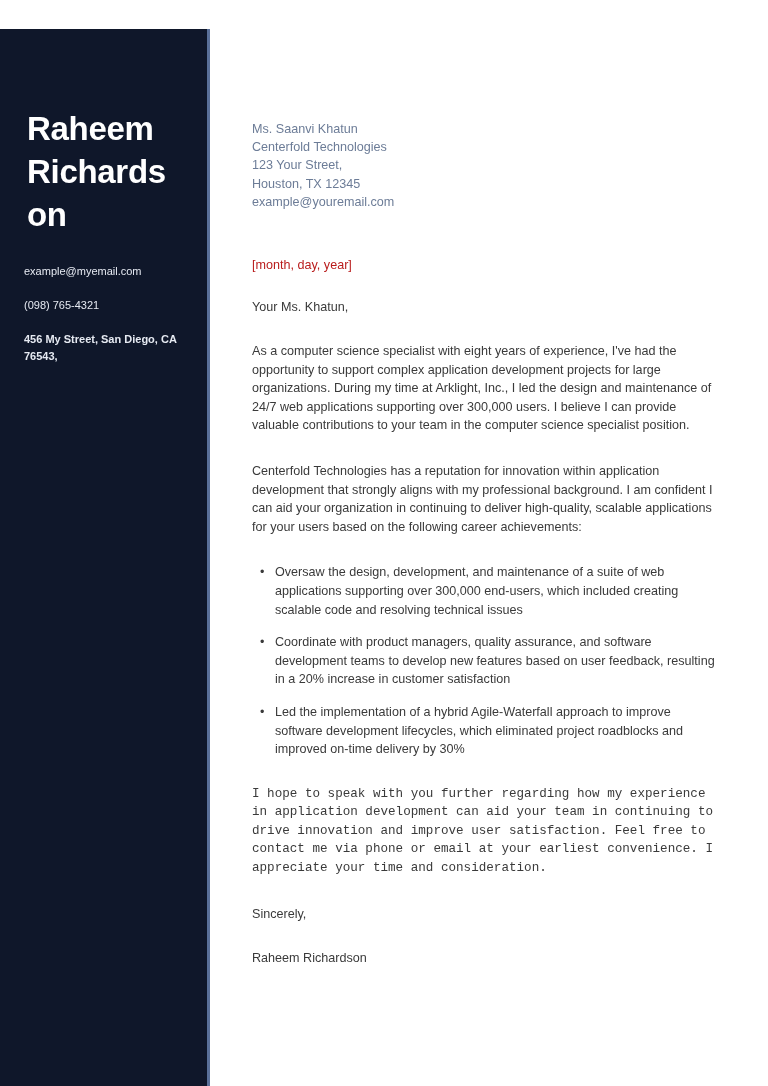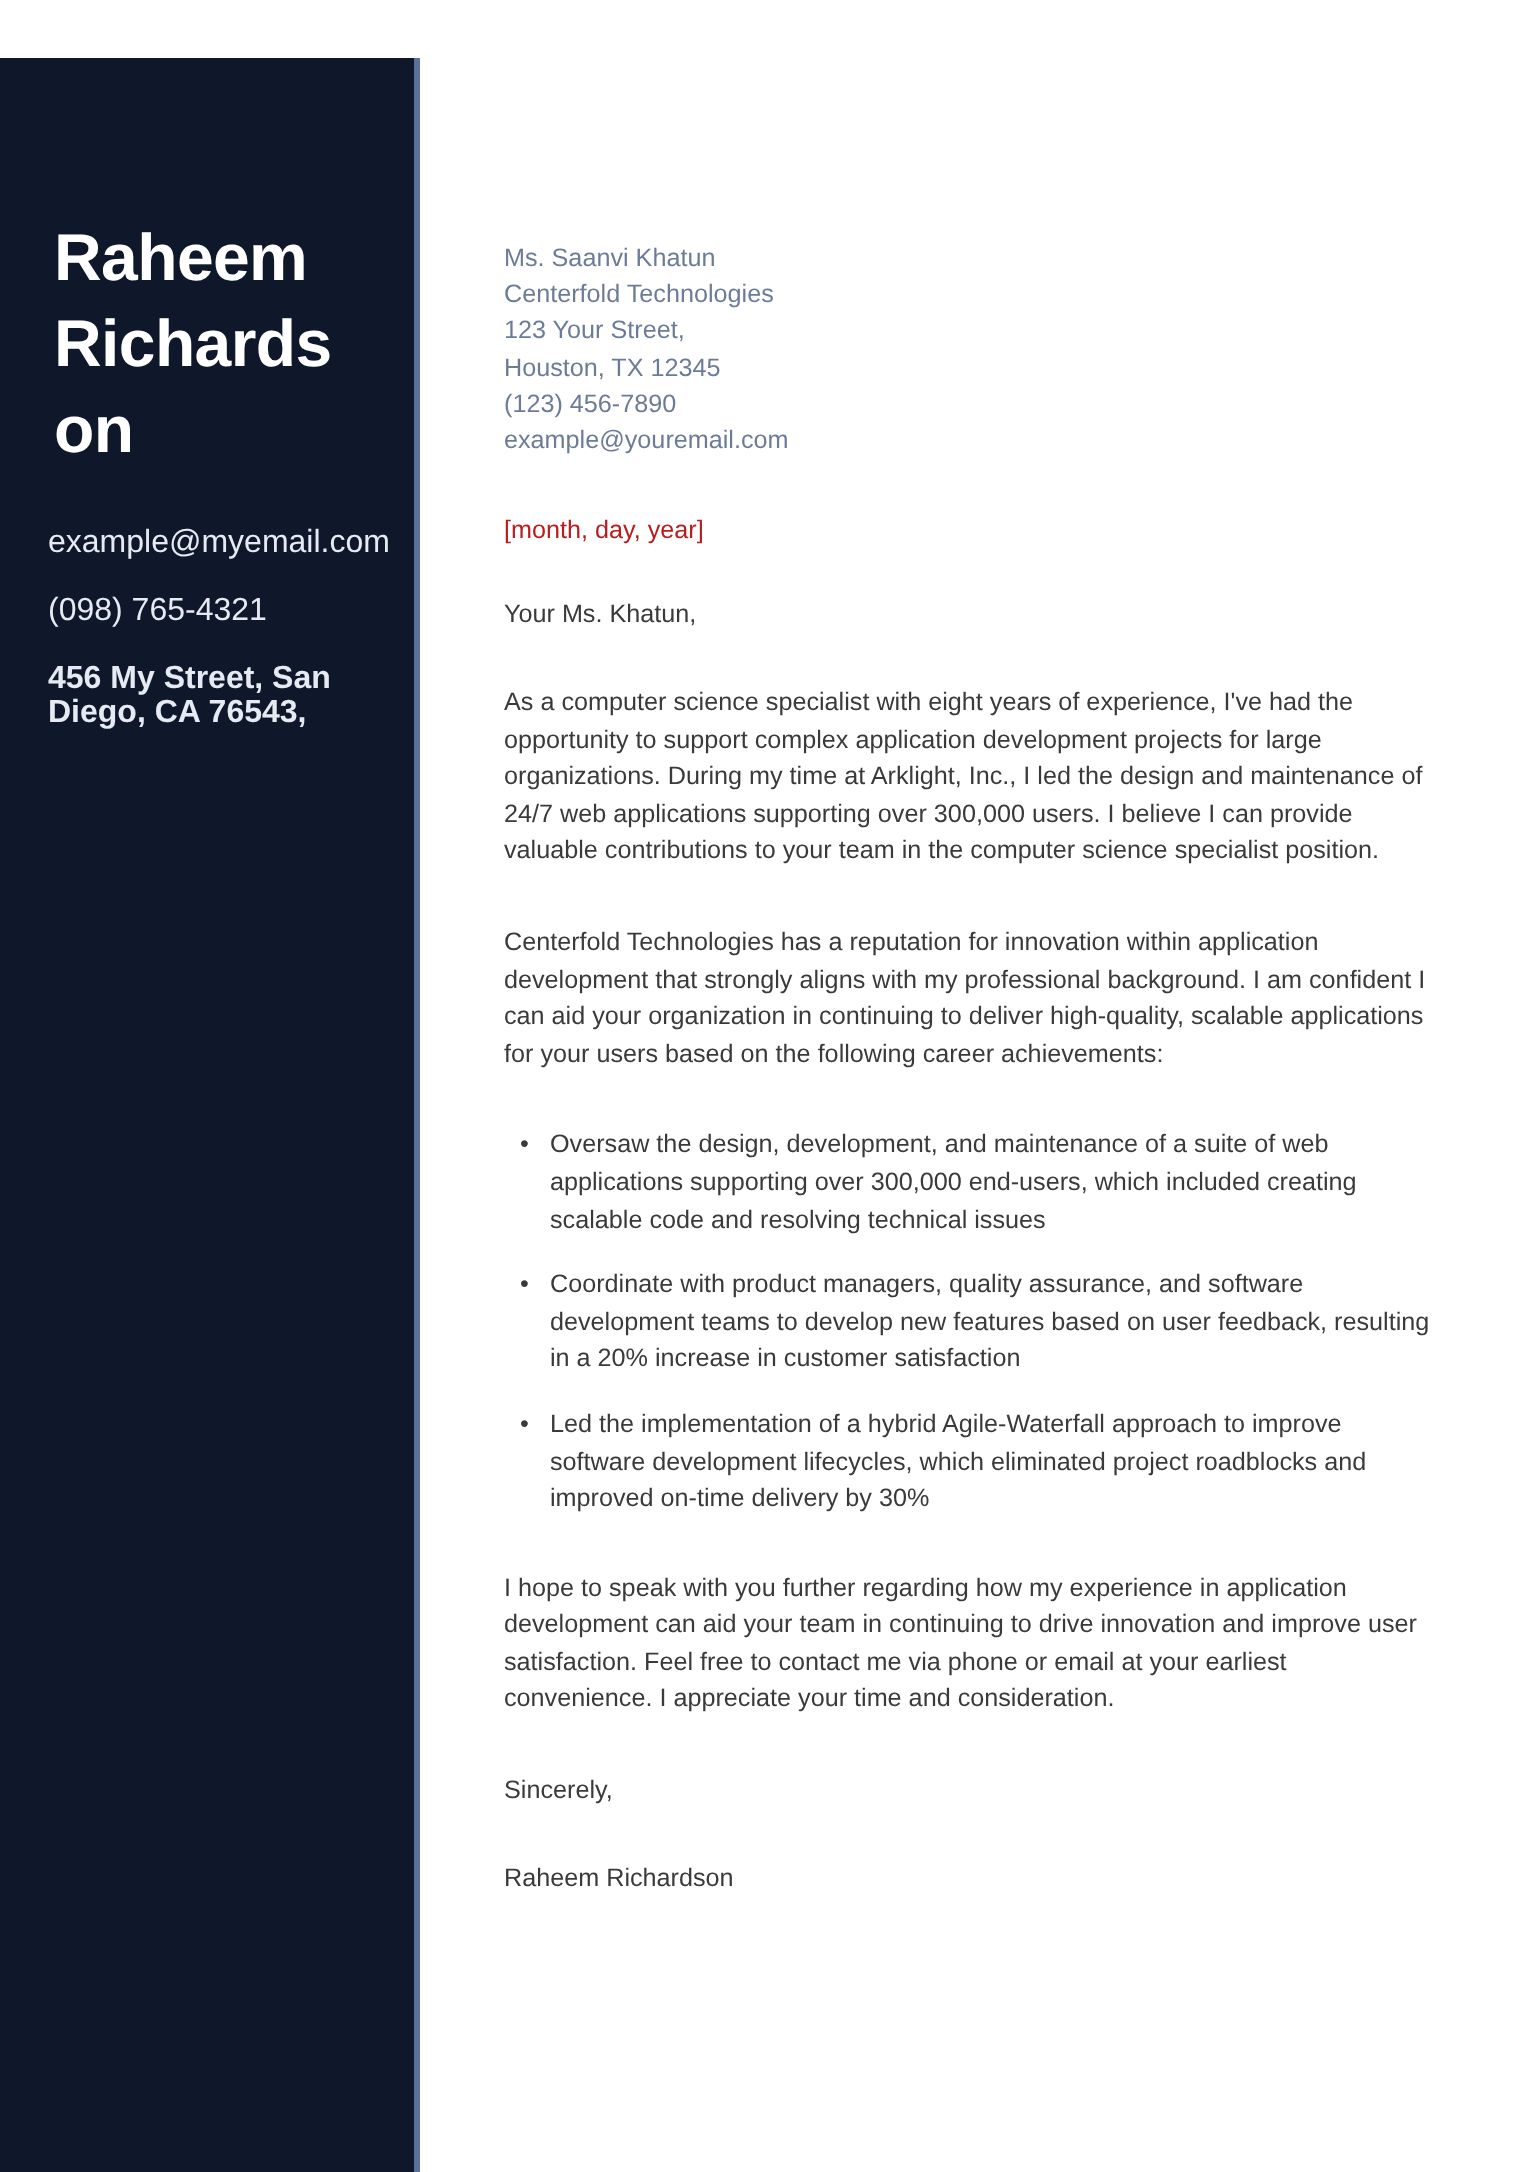--- a/index.html
+++ b/index.html
@@ -60,21 +60,21 @@
   }
 
   .contact-block {
     position: absolute;
     left: 24px;
     top: 234px;
     width: 172px;
   }
   .contact-line {
     color: #e6eaf2;
-    font-size: 16px;
+    font-size: 11px;
     line-height: 17px;
     margin-bottom: 17px;
   }
   .contact-line.address {
     margin-bottom: 0;
     font-weight: bold;
   }
 
   
   .letter {
@@ -143,20 +143,21 @@
   .bullets li .dot {
     position: absolute;
     left: 8px;
     top: 0;
     font-size: 12.6px;
     line-height: 18.6px;
     color: #3a3a3a;
   }
   .closing-para {
     margin-top: 8px;
+    font-family: Liberation Mono, monospace;
   }
   .signoff {
     color: #3a3a3a;
     font-size: 12.6px;
     line-height: 18px;
     margin-bottom: 26px;
   }
   .signature {
     color: #3a3a3a;
     font-size: 12.6px;
@@ -184,21 +185,20 @@
     </div>
   </aside>
 
   <main class="letter">
 
     <div class="recipient">
       <div>Ms. Saanvi Khatun</div>
       <div>Centerfold Technologies</div>
       <div>123 Your Street,</div>
       <div>Houston, TX 12345</div>
-      <div>(123) 456-7890</div>
       <div>example@youremail.com</div>
     </div>
 
     <div class="letter-flow">
 
       <div class="date-line">[month, day, year]</div>
 
       <div class="salutation">Your Ms. Khatun,</div>
 
       <p class="para">As a computer science specialist with eight years of experience, I've had the opportunity to support complex application development projects for large organizations. During my time at Arklight, Inc., I led the design and maintenance of 24/7 web applications supporting over 300,000 users. I believe I can provide valuable contributions to your team in the computer science specialist position.</p>

